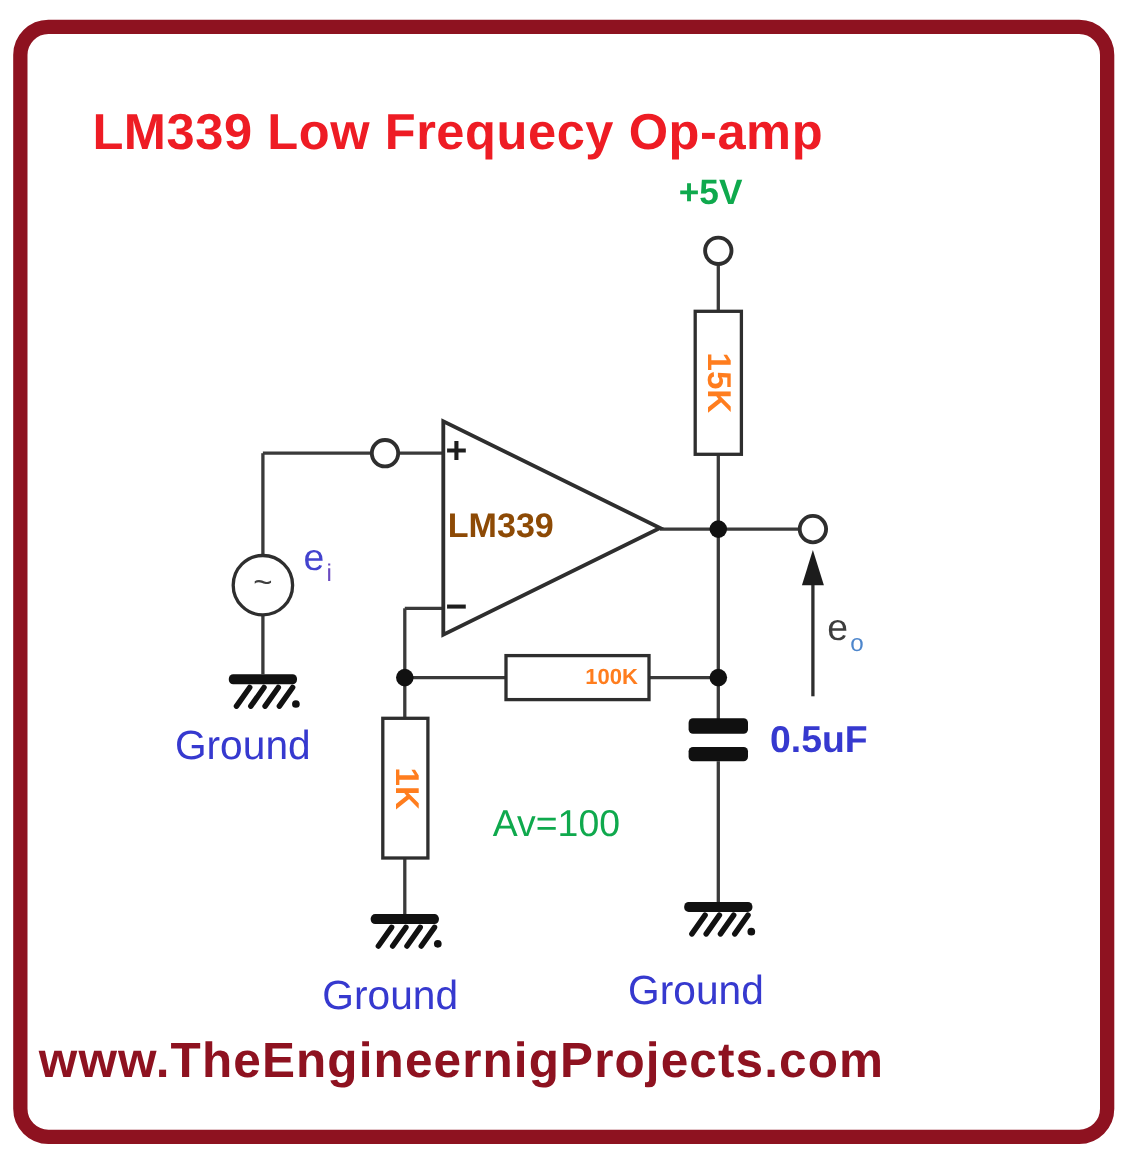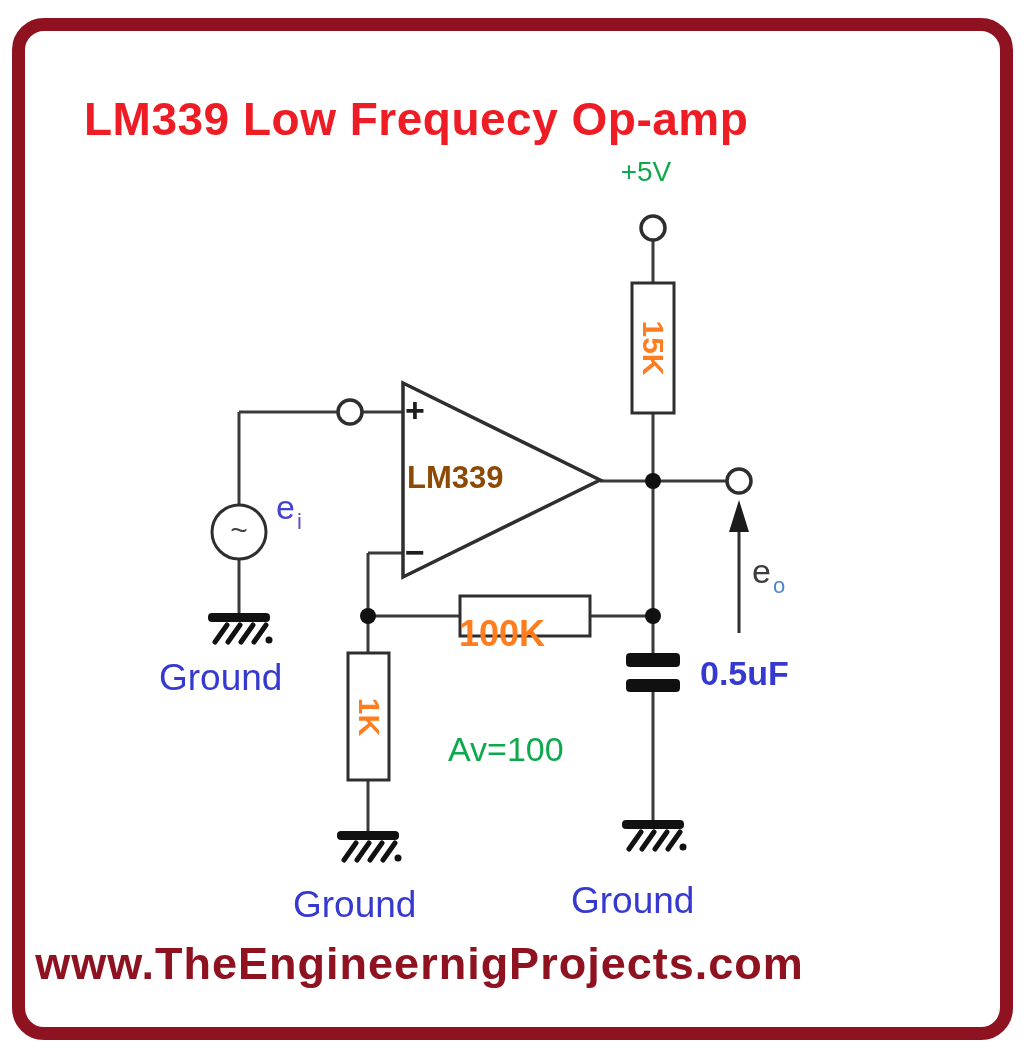--- a/index.html
+++ b/index.html
@@ -33,21 +33,21 @@
     text-align:center;
     font-size:45px;font-weight:bold;
     letter-spacing:1px;
     color:var(--footer,#8e1220);
     white-space:nowrap;
   }
   svg.schematic{position:absolute;left:0;top:0;}
   .lbl{position:absolute;white-space:nowrap;}
   .lbl-supply{
     left:646px;top:156px;transform:translateX(-50%);
-    font-size:28px;font-weight:normal;color:var(--green,#0fa94d);
+    font-size:32px;font-weight:bold;color:var(--green,#0fa94d);
   }
   .lbl-gain{
     left:448px;top:730px;
     font-size:34px;font-weight:normal;color:var(--green,#0fa94d);
   }
   .lbl-opamp{
     left:407px;top:460px;
     font-size:31px;font-weight:bold;color:var(--brown,#8d4a05);
   }
   .lbl-plus{
@@ -63,24 +63,23 @@
   }
   .lbl-r15k{
     left:653px;top:348px;
     transform:translate(-50%,-50%) rotate(90deg);
   }
   .lbl-r1k{
     left:369px;top:717px;
     transform:translate(-50%,-50%) rotate(90deg);
   }
   .lbl-r100k{
-    left:502px;top:616px;
+    left:556px;top:616px;
     transform:translate(-50%,-50%);
-    font-size:36px;
-    margin-top:18px;
+    font-size:20px;
   }
   .lbl-cap{
     left:700px;top:654px;
     font-size:34px;font-weight:bold;color:var(--blue,#3639cf);
   }
   .lbl-ground{
     font-size:37px;font-weight:normal;color:var(--blue,#3639cf);
   }
   .lbl-gnd-left{left:159px;top:657px;}
   .lbl-gnd-mid{left:293px;top:884px;}

